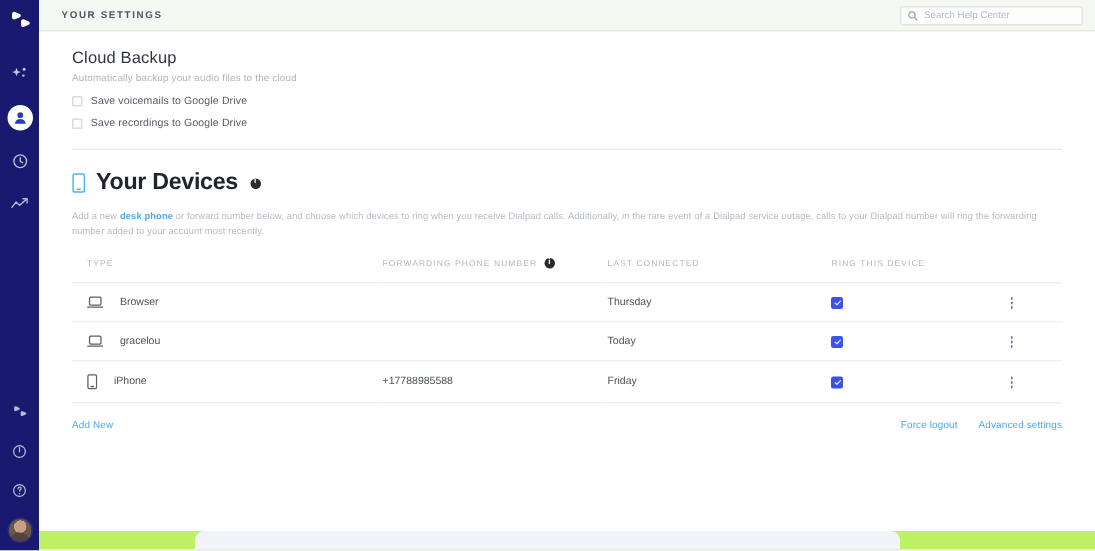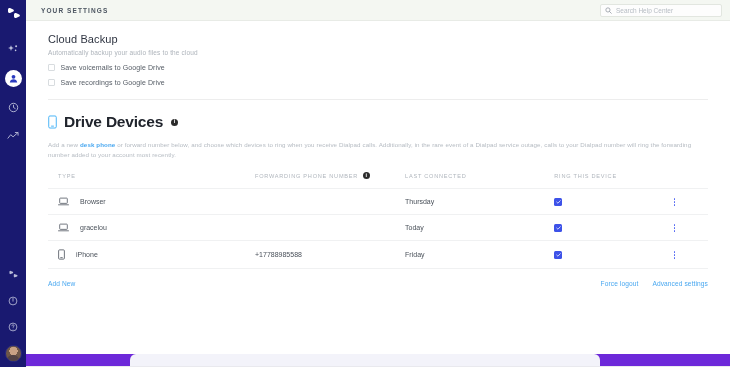--- a/index.html
+++ b/index.html
@@ -5,21 +5,21 @@
   * { box-sizing: border-box; margin: 0; padding: 0; }
   html, body {
     width: 730px; height: 367px;
     font-family: "Liberation Sans", sans-serif;
     background: #ffffff;
     overflow: hidden;
   }
   #app {
     position: relative;
     width: 730px; height: 367px;
-    background: #6d28d9;
+    background: #bef264;
   }
 
   
   .rail {
     position: absolute; left: 0; top: 0;
     width: 26px; height: 367px;
     background: #191970;
     display: flex; flex-direction: column; align-items: center;
   }
   .rail-logo { margin-top: 6px; width: 16px; height: 14px; display:flex; align-items:center; justify-content:center; }
@@ -277,21 +277,21 @@
       <div class="hr"></div>
 
       <div>
         <div class="dev-head">
           <span class="dev-phone-ico">
             <svg width="9" height="14" viewBox="0 0 10 15" fill="none" stroke="#4ab4f7" stroke-width="1.1">
                 <rect x=".8" y=".8" width="8.4" height="13.4" rx="1.4"></rect>
                 <path d="M3.9 12.1h2.2" stroke-linecap="round"></path>
               </svg>
           </span>
-          <span class="dev-title">Drive Devices</span>
+          <span class="dev-title">Your Devices</span>
           <span class="info-dot">i</span>
         </div>
 
         <div class="dev-desc">
           <span>Add a new </span><a href="#">desk phone</a><span> or forward number below, and choose which devices to ring when you receive Dialpad calls. Additionally, in the rare event of a Dialpad service outage, calls to your Dialpad number will ring the forwarding number added to your account most recently.</span>
         </div>
 
         <table class="devtbl">
           <thead>
             <tr>

